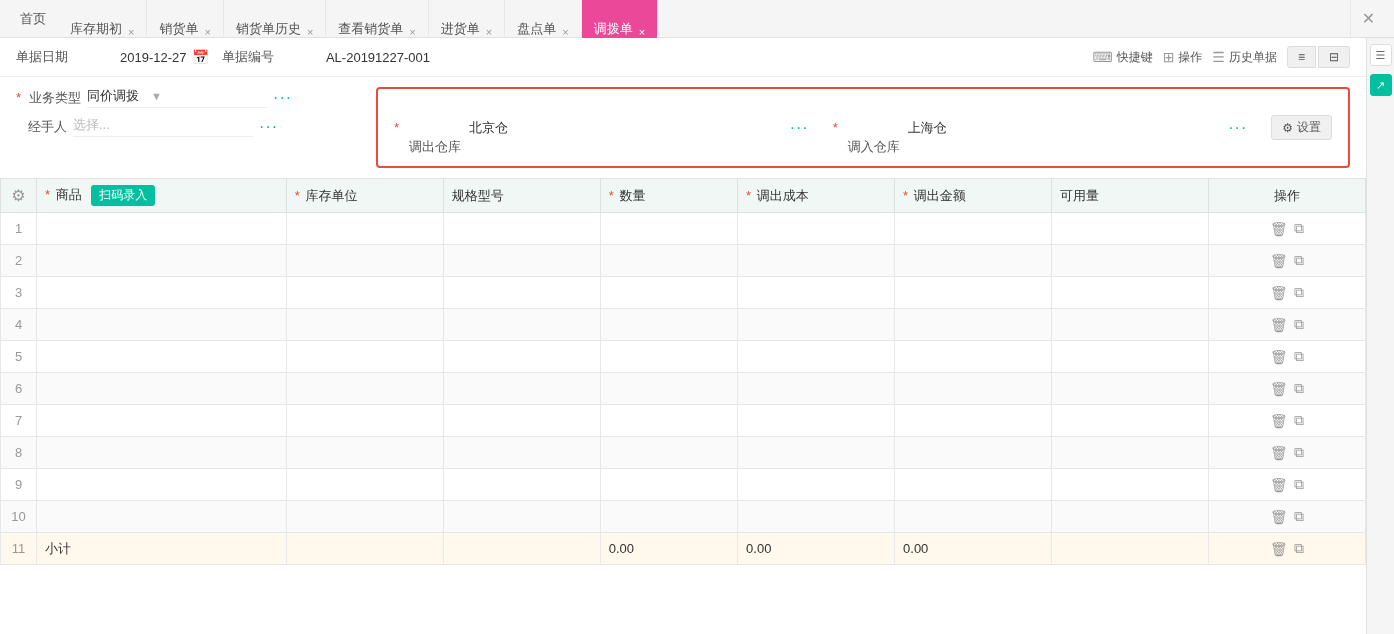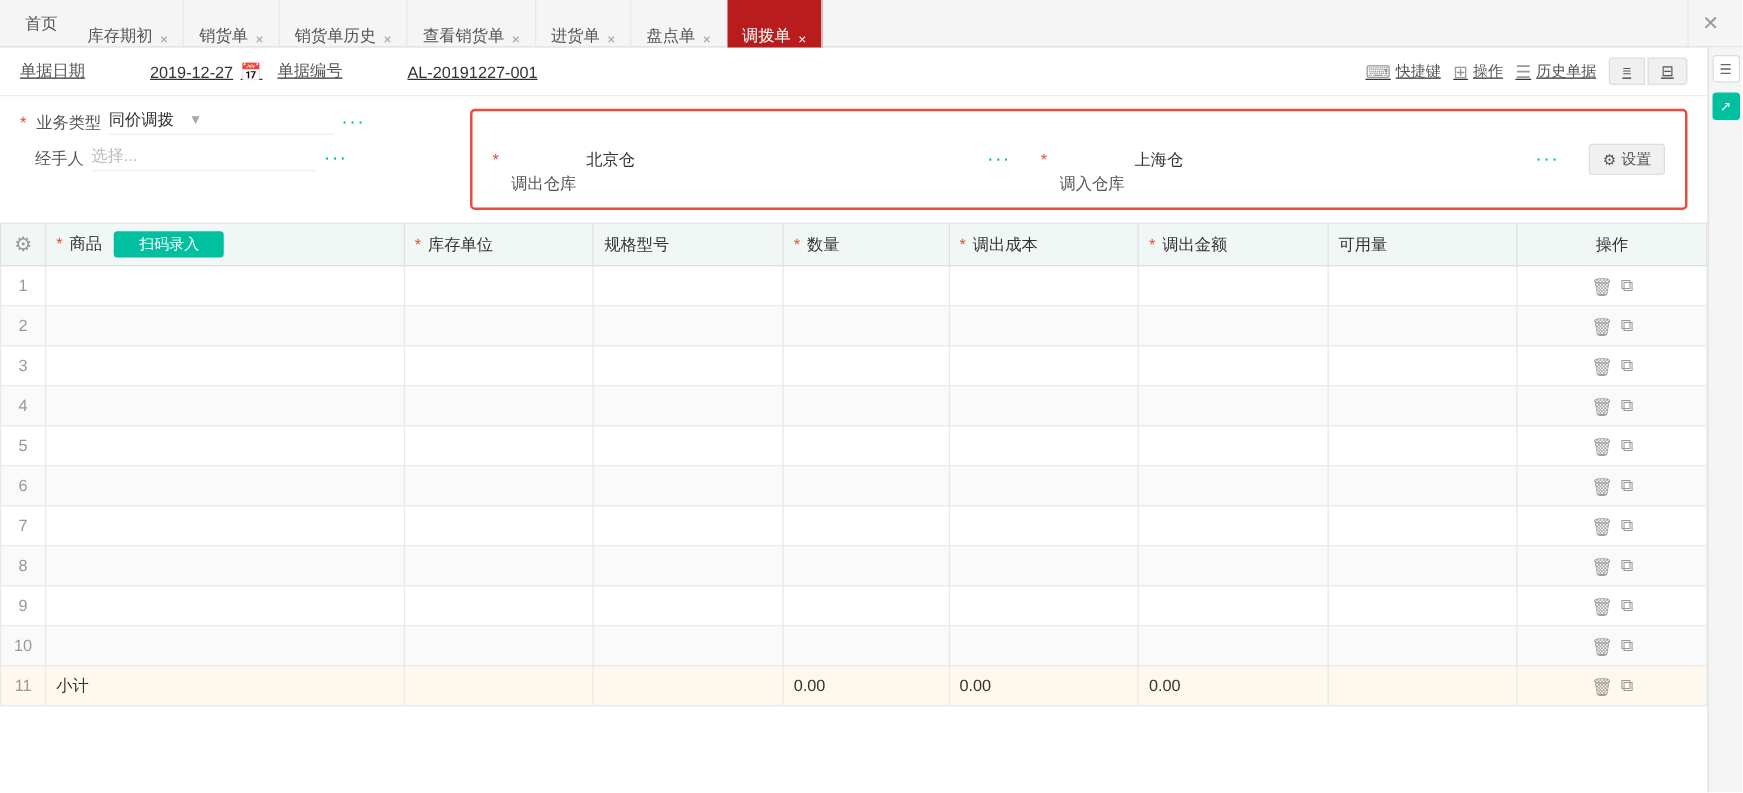--- a/index.html
+++ b/index.html
@@ -21,21 +21,21 @@
       padding: 0 12px;
       height: 38px;
       cursor: pointer;
       font-size: 13px;
       color: #555;
       border-right: 1px solid #e8e8e8;
       white-space: nowrap;
     }
     .tab-item:first-child { border-left: none; }
     .tab-item.active {
-      background: #b91c1c;
+      background: #ec4899;
       color: #fff;
     }
     .tab-close {
       margin-left: 6px;
       font-size: 11px;
       color: #999;
       cursor: pointer;
     }
     .tab-item.active .tab-close { color: #fff; }
     .tab-home { font-size: 13px; color: #555; padding: 0 12px; cursor: pointer; }
@@ -52,21 +52,20 @@
       border-left: 1px solid #e8e8e8;
     }
 
     
     .toolbar {
       display: flex;
       align-items: center;
       padding: 8px 16px;
       border-bottom: 1px solid #eee;
       gap: 12px;
-      text-decoration: underline;
     }
     .toolbar-field {
       display: flex;
       align-items: center;
       gap: 6px;
       font-size: 13px;
     }
     .toolbar-label { color: #555; }
     .toolbar-value { color: #333; font-weight: 500; margin-left: 46px; }
     .calendar-icon {
@@ -188,21 +187,21 @@
       gap: 6px;
       align-items: center;
       justify-content: center;
     }
     .op-btn { cursor: pointer; color: #999; font-size: 14px; }
     .scan-btn {
       background: #00c0a0;
       color: #fff;
       border: none;
       border-radius: 3px;
-      padding: 2px 20px;
+      padding: 2px 8px;
       font-size: 12px;
       cursor: pointer;
       margin-left: 6px;
     }
     .gear-icon { color: #999; cursor: pointer; font-size: 16px; }
 
     
     .main-layout {
       display: flex;
       height: calc(634px - 38px);

